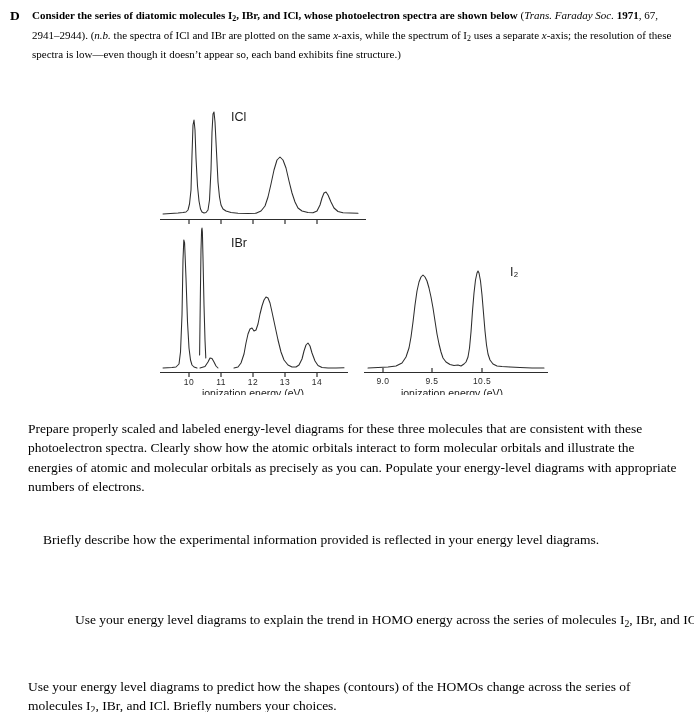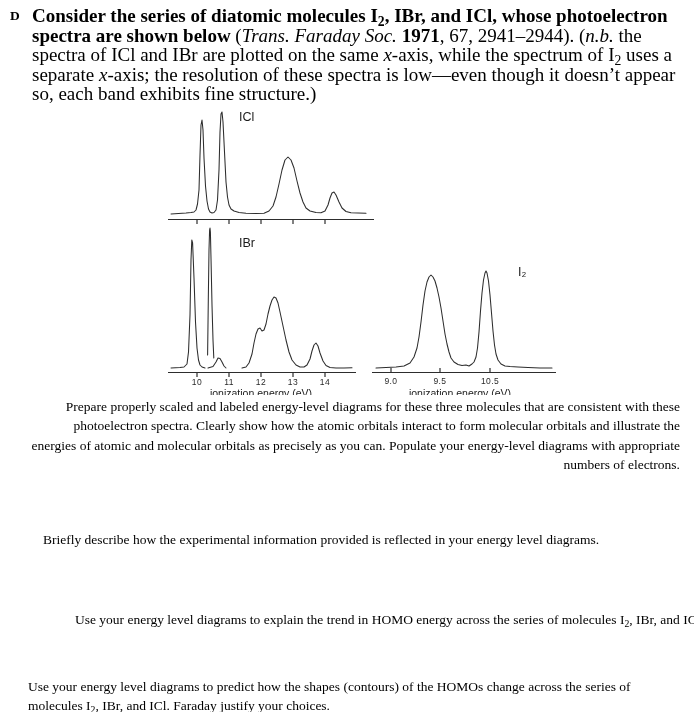--- a/index.html
+++ b/index.html
@@ -30,36 +30,36 @@
     font-weight: bold;
     font-size: 13.5px;
     line-height: 19.5px;
     width: 22px;
     flex: 0 0 22px;
     text-align: left;
     padding-left: 2px;
   }
   .q-body {
     flex: 1 1 auto;
-    font-size: 19px;
+    font-size: 11px;
     line-height: 19.5px;
     text-align: left;
   }
   .q-body b { font-weight: bold; }
   .q-body i { font-style: italic; }
   sub {
     font-size: 72%;
     vertical-align: -0.28em;
     line-height: 0;
   }
 
   
   .figure {
     position: absolute;
-    left: 8px;
+    left: 0;
     top: 100px;
     width: 554px;
     height: 295px;
   }
   .figure svg { display: block; }
 
   .spec-label {
     font-family: "Liberation Sans", "DejaVu Sans", sans-serif;
     font-size: 12.5px;
     fill: #1b1b1b;
@@ -93,21 +93,21 @@
 
   
   .prose {
     position: absolute;
     left: 28px;
     width: 652px;
     font-size: 13.5px;
     line-height: 19.6px;
     text-align: left;
   }
-  #para-prepare { top: 383px; text-align: right; }
+  #para-prepare { top: 405px; }
   #para-briefly { top: 516px; margin-left: 15px; }
   #para-homo-trend { top: 596px; margin-left: 47px; }
   #para-homo-shape { top: 663px; }
 </style>
 </head>
 <body>
 
 <div class="question-block">
   <div class="q-letter">D</div>
   <div class="q-body">
@@ -200,14 +200,14 @@
 
 <p class="prose" id="para-prepare">Prepare properly scaled and labeled energy-level diagrams for these three molecules that are consistent with these photoelectron spectra. Clearly show how the atomic orbitals interact to form molecular orbitals and illustrate the energies of atomic and molecular orbitals as precisely as you can. Populate your energy-level diagrams with appropriate numbers of electrons.</p>
 
 <p class="prose" id="para-briefly">Briefly describe how the experimental information provided is reflected in your energy level diagrams.</p>
 
 <p class="prose" id="para-homo-trend">
   <span>Use your energy level diagrams to explain the trend in HOMO energy across the series of molecules I</span><sub>2</sub><span>, IBr, and ICl.</span>
 </p>
 
 <p class="prose" id="para-homo-shape">
-  <span>Use your energy level diagrams to predict how the shapes (contours) of the HOMOs change across the series of molecules I</span><sub>2</sub><span>, IBr, and ICl. Faraday justify your choices.</span>
+  <span>Use your energy level diagrams to predict how the shapes (contours) of the HOMOs change across the series of molecules I</span><sub>2</sub><span>, IBr, and ICl. Briefly numbers your choices.</span>
 </p>
 
 </body></html>

